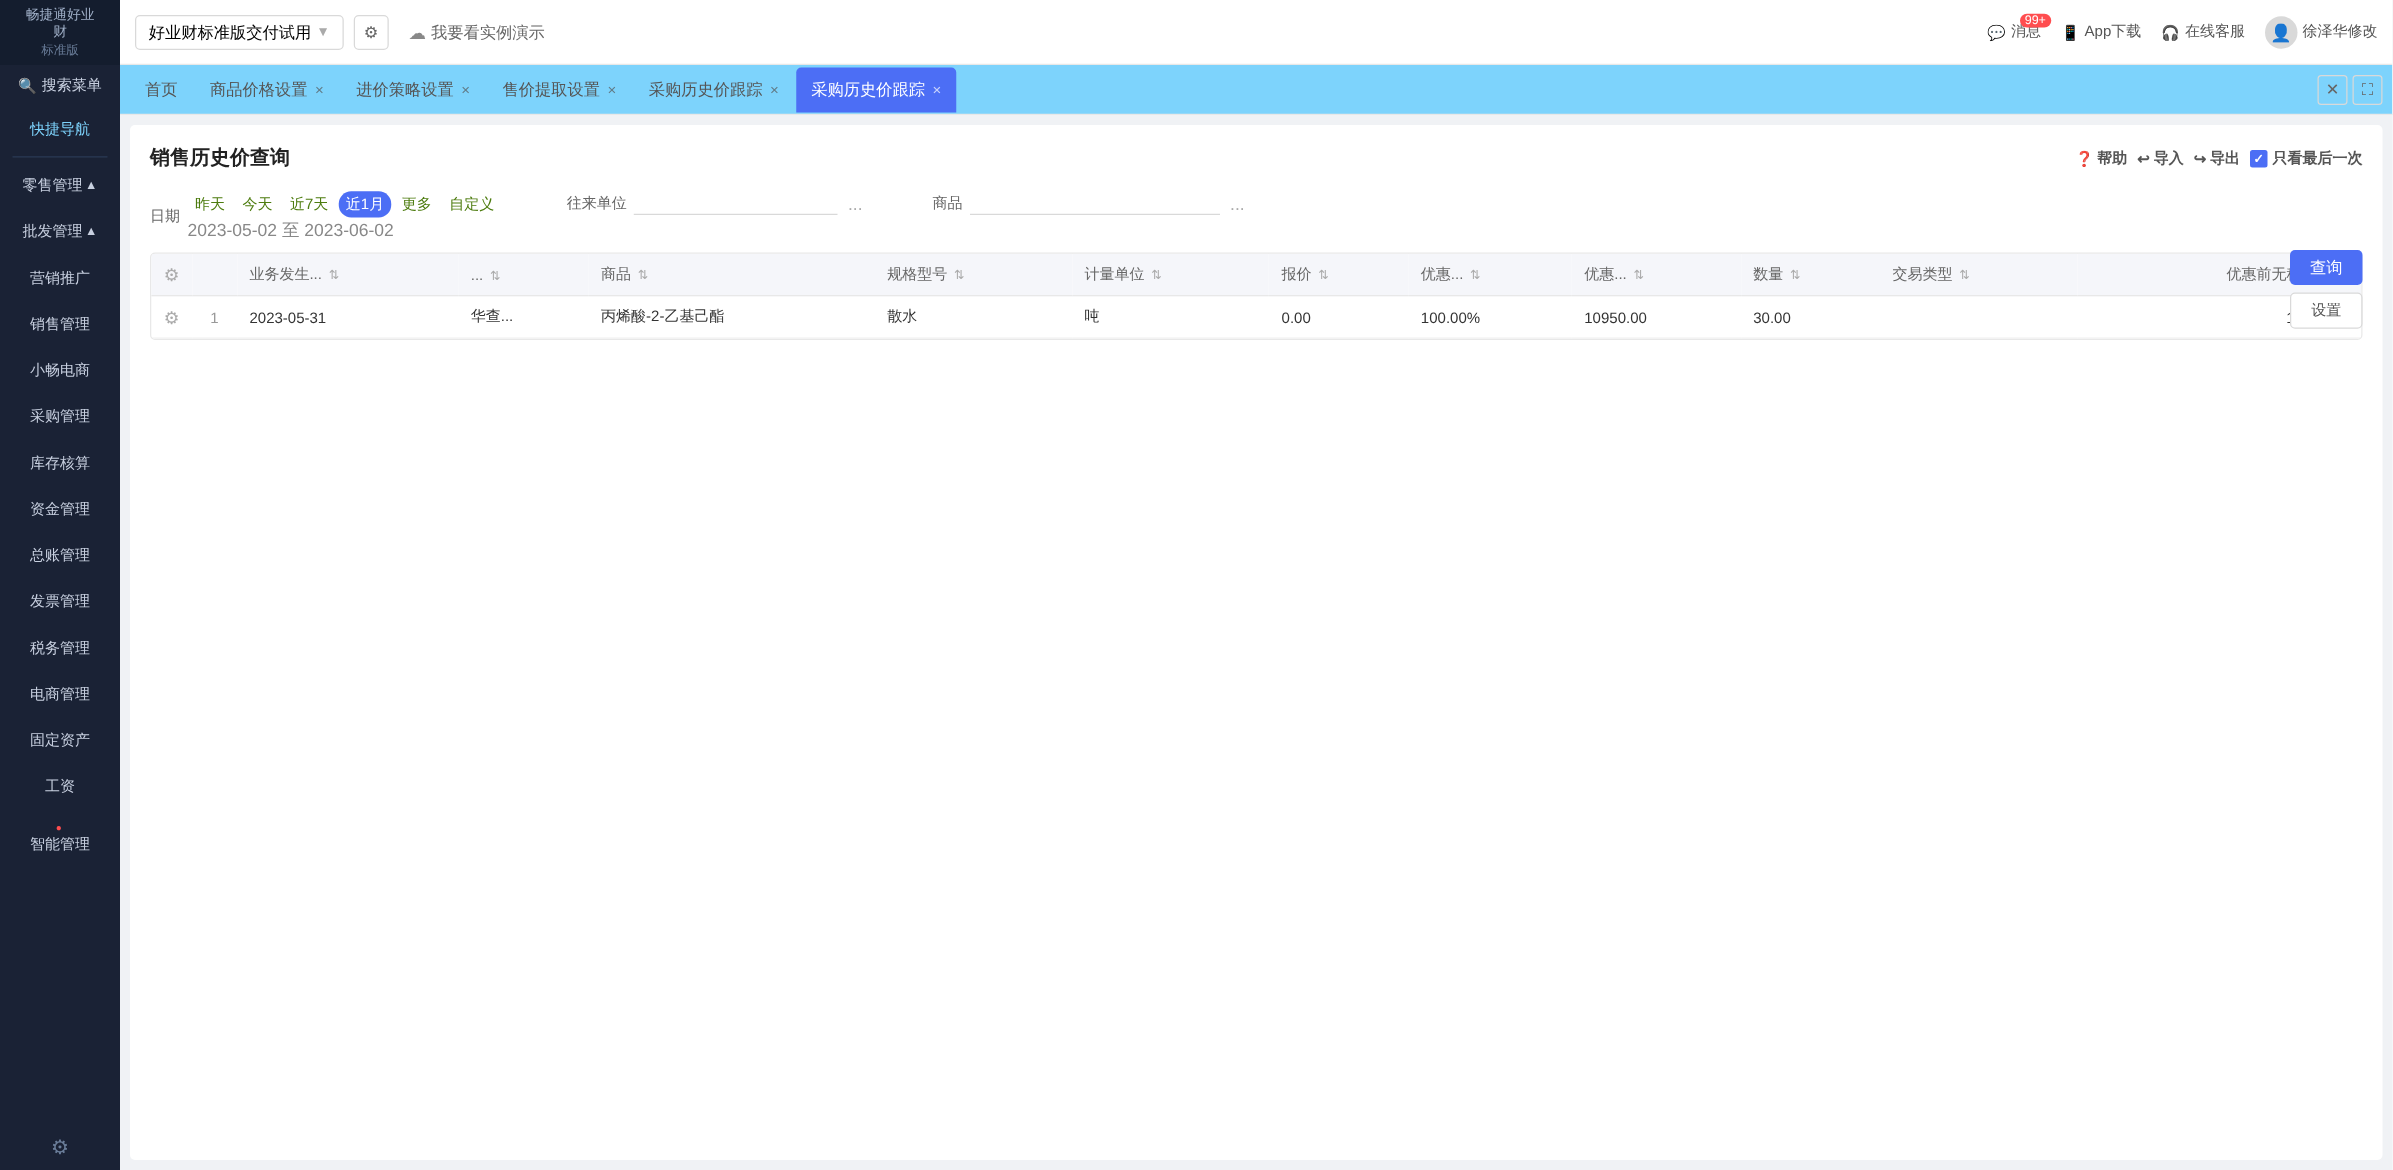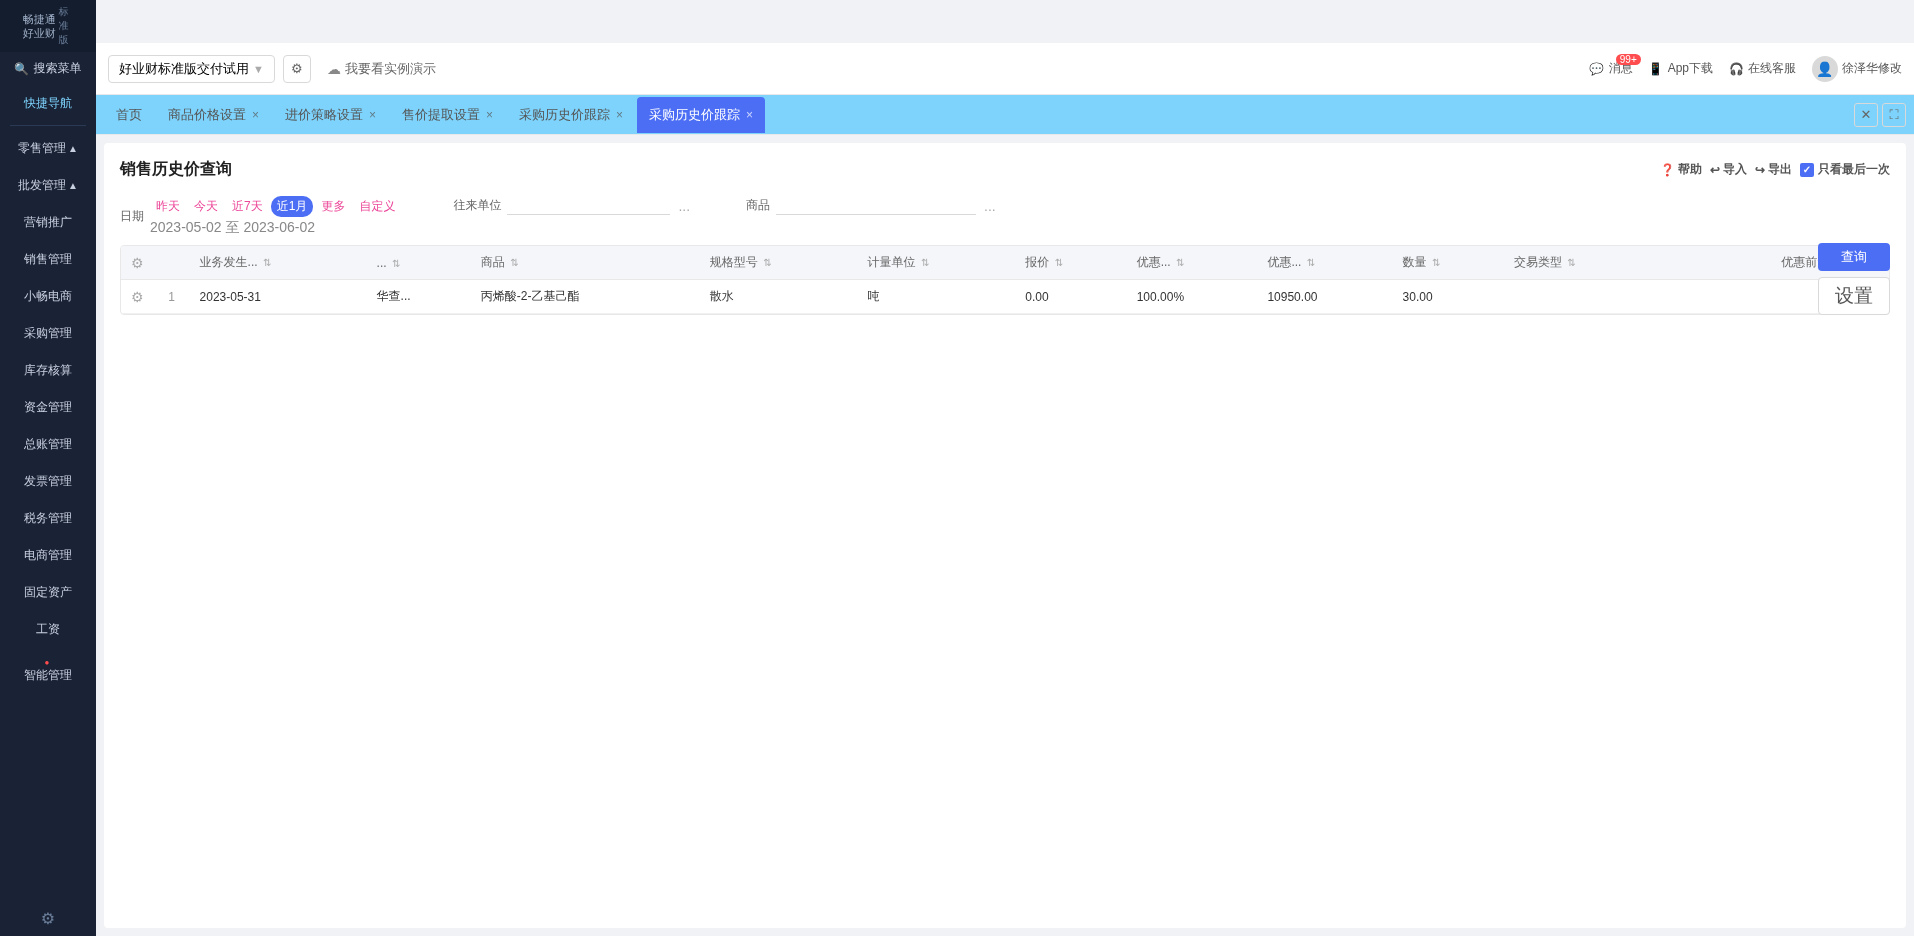--- a/index.html
+++ b/index.html
@@ -1,35 +1,35 @@
 <!DOCTYPE html>
 <html><head>
   <meta charset="utf-8">
   <style>
     * { box-sizing: border-box; margin: 0; padding: 0; }
     body { font-family: 'Microsoft YaHei', '微软雅黑', sans-serif; font-size: 13px; background: #f0f2f5; display: flex; height: 936px; overflow: hidden; }
 
     
     .sidebar { width: 96px; background: #1a2235; color: #c8d0e0; display: flex; flex-direction: column; height: 100%; flex-shrink: 0; }
-    .sidebar-logo { padding: 12px 20px; background: #141d2e; display: flex; flex-direction: row; align-items: center; justify-content: center; height: 52px; }
+    .sidebar-logo { padding: 12px 20px; background: #141d2e; display: flex; flex-direction: column; align-items: center; justify-content: center; height: 52px; }
     .sidebar-logo-text { font-size: 11px; color: #a0b0c8; line-height: 1.3; text-align: center; }
     .sidebar-logo-sub { font-size: 10px; color: #6a7d99; }
     .sidebar-search { padding: 8px 10px; cursor: pointer; display: flex; align-items: center; justify-content: center; gap: 4px; color: #c8d0e0; font-size: 12px; }
     .sidebar-nav { padding: 4px 10px; cursor: pointer; display: flex; align-items: center; justify-content: center; gap: 4px; color: #7dd3fc; font-size: 12px; height: 36px; }
     .sidebar-item { display: flex; align-items: center; justify-content: center; flex-direction: column; padding: 10px 6px; cursor: pointer; font-size: 12px; color: #c8d0e0; position: relative; }
     .sidebar-item.has-arrow { flex-direction: row; justify-content: center; gap: 2px; text-align: center; }
     .sidebar-divider { height: 1px; background: #2a3a55; margin: 4px 10px; }
     .sidebar-bottom { margin-top: auto; padding: 8px; display: flex; align-items: center; justify-content: center; }
     .gear-btn { color: #6a7d99; cursor: pointer; font-size: 16px; }
 
     
     .main { flex: 1; display: flex; flex-direction: column; background: #f0f2f5; overflow: hidden; }
 
     
-    .topbar { height: 52px; background: #fff; display: flex; align-items: center; padding: 0 12px; border-bottom: 1px solid #e8e8e8; gap: 8px; margin-top: 43px; }
+    .topbar { height: 52px; background: #fff; display: flex; align-items: center; padding: 0 12px; border-bottom: 1px solid #e8e8e8; gap: 8px; }
     .topbar-select { display: flex; align-items: center; gap: 4px; border: 1px solid #d9d9d9; border-radius: 4px; padding: 4px 10px; font-size: 13px; cursor: pointer; background: #fff; min-width: 160px; }
     .topbar-select-text { flex: 1; }
     .topbar-settings { width: 28px; height: 28px; border: 1px solid #d9d9d9; border-radius: 4px; display: flex; align-items: center; justify-content: center; cursor: pointer; color: #666; }
     .topbar-demo { display: flex; align-items: center; gap: 4px; color: #666; font-size: 13px; margin-left: 8px; cursor: pointer; }
     .topbar-demo-icon { color: #888; font-size: 14px; }
     .topbar-right { margin-left: auto; display: flex; align-items: center; gap: 16px; }
     .topbar-btn { display: flex; align-items: center; gap: 4px; cursor: pointer; color: #555; font-size: 12px; position: relative; }
     .badge { background: #ff4d4f; color: #fff; font-size: 10px; border-radius: 8px; padding: 0 4px; min-width: 16px; text-align: center; position: absolute; top: -6px; right: -8px; }
     .user-avatar { width: 26px; height: 26px; background: #d9d9d9; border-radius: 50%; display: flex; align-items: center; justify-content: center; color: #888; font-size: 14px; }
 
@@ -44,29 +44,29 @@
     
     .content { flex: 1; background: #fff; margin: 8px; border-radius: 4px; overflow: auto; padding: 16px; }
     .page-title { font-size: 16px; font-weight: bold; color: #222; margin-bottom: 16px; display: flex; align-items: center; justify-content: space-between; }
     .page-title-actions { display: flex; align-items: center; gap: 8px; font-size: 12px; color: #555; }
     .page-title-action { display: flex; align-items: center; gap: 3px; cursor: pointer; }
     .checkbox-label { display: flex; align-items: center; gap: 4px; cursor: pointer; }
     .checkbox-blue { width: 14px; height: 14px; background: #4c6ef5; border-radius: 2px; display: flex; align-items: center; justify-content: center; color: #fff; font-size: 10px; }
     .filter-item { display: flex; align-items: center; gap: 6px; }
     .filter-label { color: #666; font-size: 12px; white-space: nowrap; }
     .date-btns { display: flex; align-items: center; gap: 2px; }
-    .date-btn { padding: 2px 6px; border-radius: 3px; cursor: pointer; font-size: 12px; color: #ec4899; }
+    .date-btn { padding: 2px 6px; border-radius: 3px; cursor: pointer; font-size: 12px; color: #4d7c0f; }
     .date-btn.active { background: #4c6ef5; color: #fff; border-radius: 10px; }
     .date-range { font-size: 14px; color: #888; margin-top: 2px; }
     .filter-input-wrap { display: flex; align-items: center; gap: 4px; }
     .filter-input { border: none; border-bottom: 1px solid #d9d9d9; outline: none; font-size: 12px; padding: 2px 4px; min-width: 120px; color: #333; }
     .filter-dots { color: #aaa; font-size: 14px; cursor: pointer; padding: 0 4px; }
     .filter-section { display: flex; align-items: flex-start; gap: 32px; }
     .btn-primary { background: #4c6ef5; color: #fff; border: none; border-radius: 4px; padding: 5px 16px; cursor: pointer; font-size: 13px; }
-    .btn-default { background: #fff; color: #555; border: 1px solid #d9d9d9; border-radius: 4px; padding: 5px 16px; cursor: pointer; font-size: 19px; }
+    .btn-default { background: #fff; color: #555; border: 1px solid #d9d9d9; border-radius: 4px; padding: 5px 16px; cursor: pointer; font-size: 12px; }
 
     
     .table-wrap { border: 1px solid #e8e8e8; border-radius: 4px; overflow: hidden; margin-top: 8px; }
     table { width: 100%; border-collapse: collapse; font-size: 12px; }
     thead tr { background: #f5f6fa; }
     th { padding: 8px 10px; text-align: left; color: #666; font-weight: 500; border-bottom: 1px solid #e8e8e8; white-space: nowrap; }
     th .sort-icon { color: #aaa; font-size: 10px; cursor: pointer; margin-left: 2px; }
     td { padding: 8px 10px; border-bottom: 1px solid #f0f0f0; color: #333; white-space: nowrap; }
     .col-gear { width: 32px; color: #aaa; font-size: 14px; text-align: center; }
     .col-num { width: 36px; color: #999; text-align: center; }

